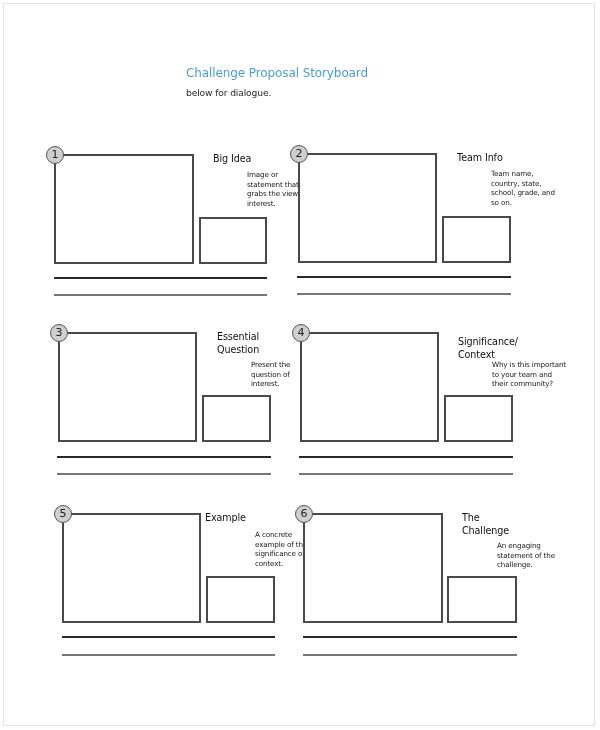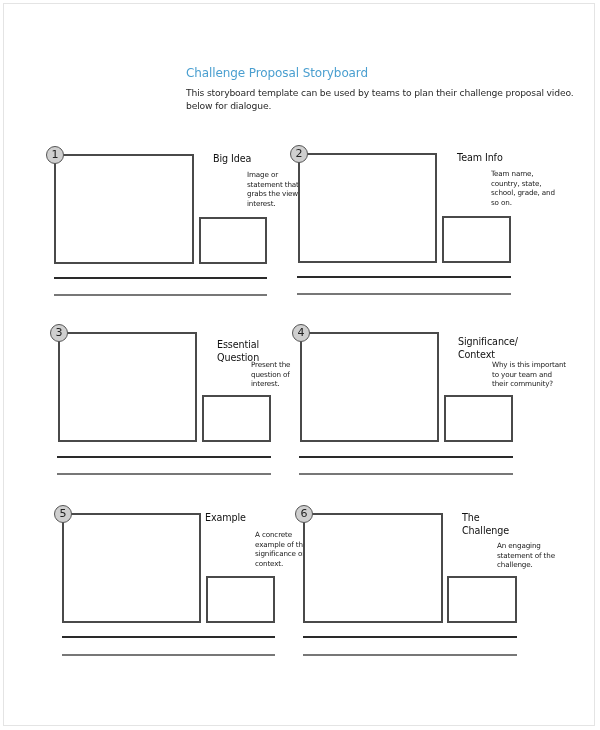--- a/index.html
+++ b/index.html
@@ -97,21 +97,20 @@
     .line.first { border-top-color: #2a2a2a; }
     .line.second { border-top-color: #777; }
   </style>
 </head>
 <body>
 
 <div class="page-frame"></div>
 
 <div class="title">Challenge Proposal Storyboard</div>
 <div class="intro">
-  <span>This storyboard template can be used by teams to plan their challenge proposal video.</span>
   <span>below for dialogue.</span>
 </div>
 
 <div>
   <div class="big-box" style="left:54px;top:154px;width:140px;height:110px;"></div>
   <div class="num-circle" style="left:46px;top:146px;">1</div>
   <div class="panel-title" style="left:199px;top:153px;width:72px;">Big Idea</div>
   <div class="panel-desc" style="left:199px;top:170px;width:66px;">Image or statement that grabs the viewers interest.</div>
   <div class="small-box" style="left:199px;top:217px;width:68px;height:47px;"></div>
   <div class="line first" style="left:54px;top:277px;width:213px;"></div>
@@ -124,21 +123,21 @@
   <div class="panel-title" style="left:443px;top:152px;width:72px;">Team Info</div>
   <div class="panel-desc" style="left:443px;top:169px;width:64px;">Team name, country, state, school, grade, and so on.</div>
   <div class="small-box" style="left:442px;top:216px;width:69px;height:47px;"></div>
   <div class="line first" style="left:297px;top:276px;width:214px;"></div>
   <div class="line second" style="left:297px;top:293px;width:214px;"></div>
 </div>
 
 <div>
   <div class="big-box" style="left:58px;top:332px;width:139px;height:110px;"></div>
   <div class="num-circle" style="left:50px;top:324px;">3</div>
-  <div class="panel-title" style="left:203px;top:331px;width:60px;margin-top:8px;">Essential Question</div>
+  <div class="panel-title" style="left:203px;top:331px;width:60px;">Essential Question</div>
   <div class="panel-desc" style="left:203px;top:360px;width:50px;">Present the question of interest.</div>
   <div class="small-box" style="left:202px;top:395px;width:69px;height:47px;"></div>
   <div class="line first" style="left:57px;top:456px;width:214px;"></div>
   <div class="line second" style="left:57px;top:473px;width:214px;"></div>
 </div>
 
 <div>
   <div class="big-box" style="left:300px;top:332px;width:139px;height:110px;"></div>
   <div class="num-circle" style="left:292px;top:324px;">4</div>
   <div class="panel-title" style="left:444px;top:336px;width:70px;">Significance/ Context</div>

